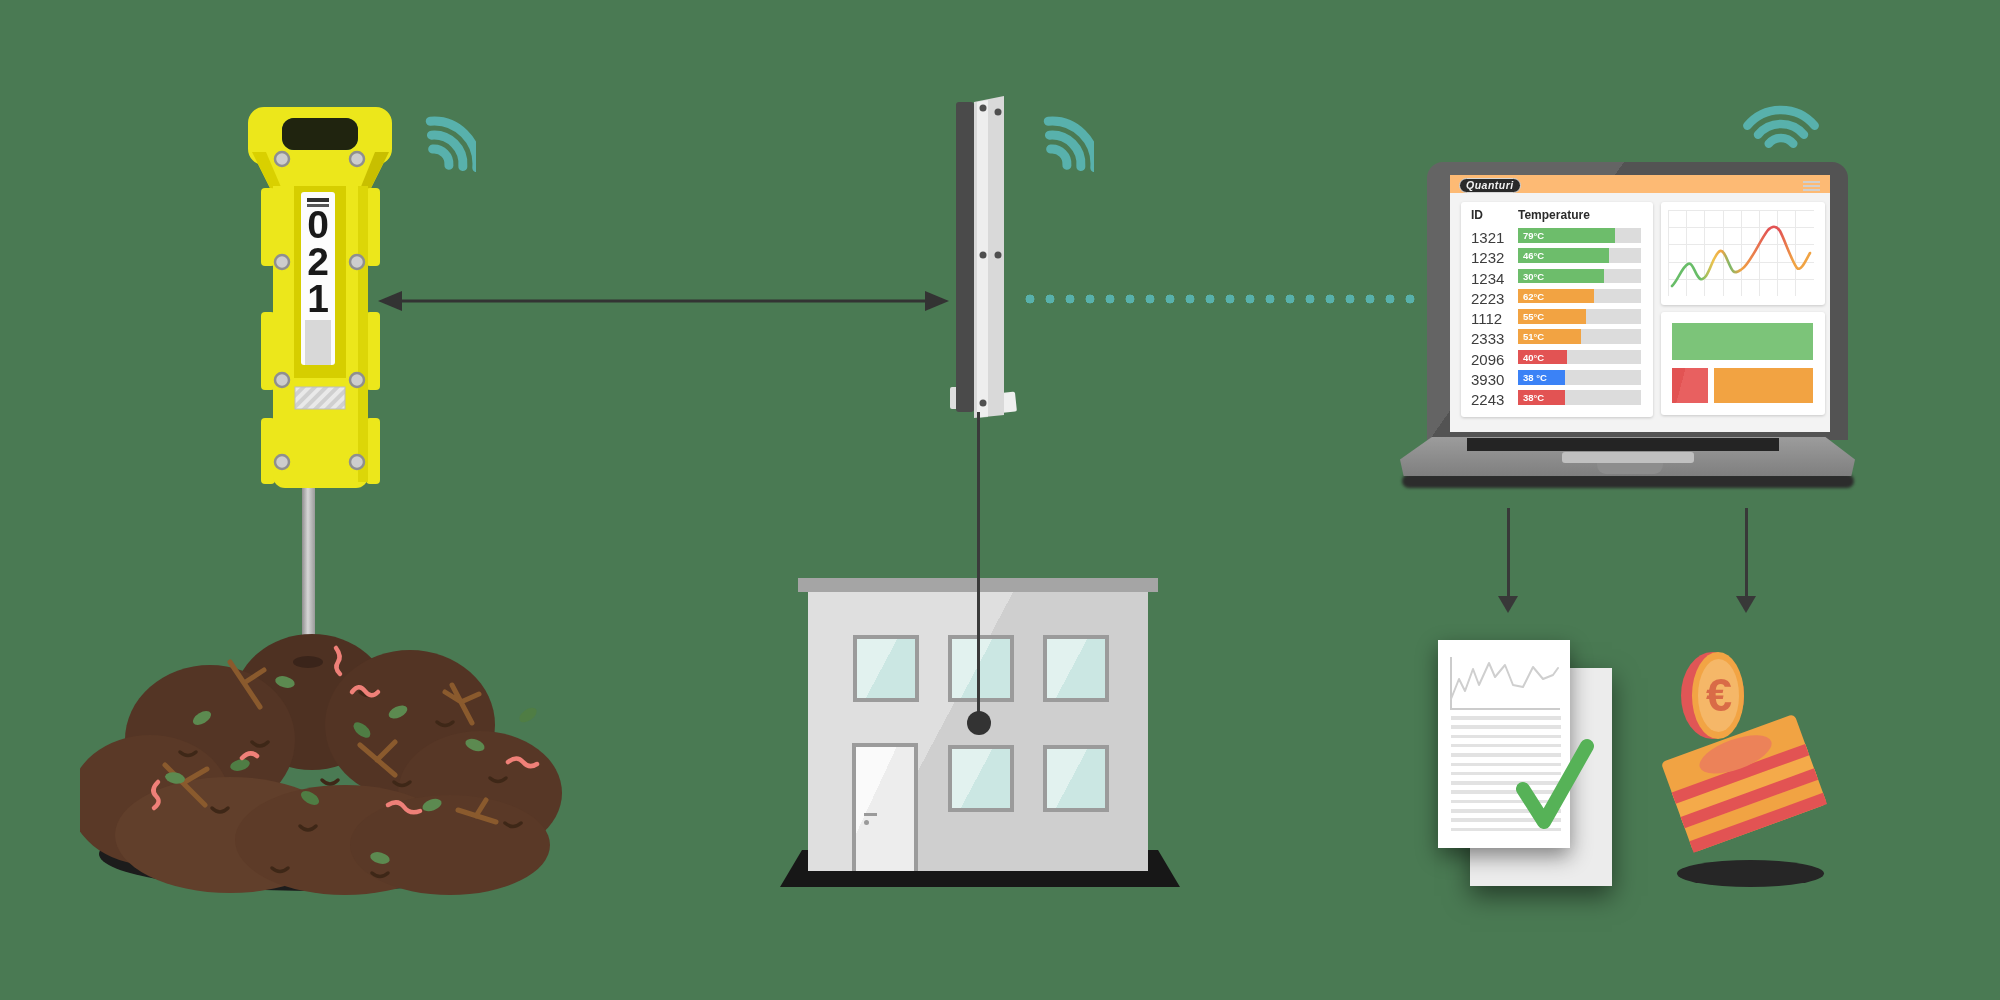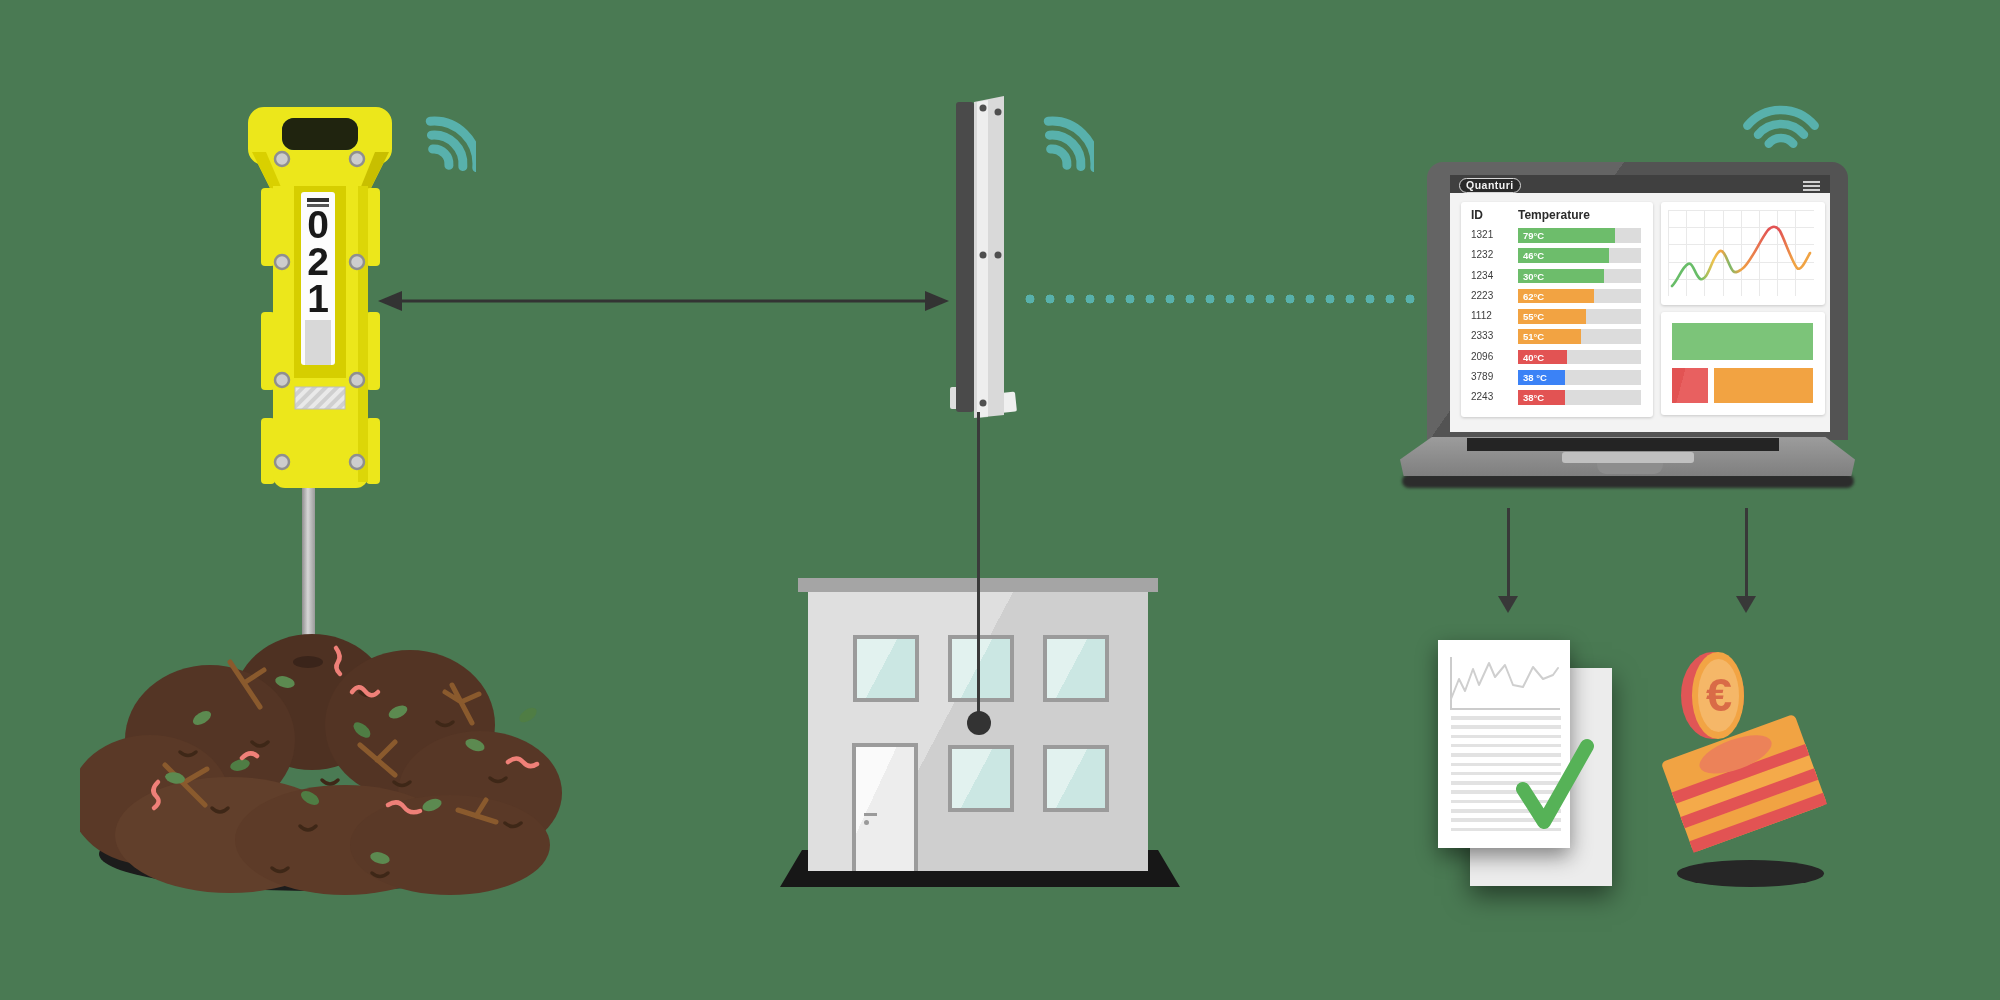--- a/index.html
+++ b/index.html
@@ -5,21 +5,21 @@
   html,body{margin:0;padding:0;}
   body{font-family:"Liberation Sans", sans-serif;}
   #canvas{position:relative;width:2000px;height:1000px;overflow:hidden;background:#4a7a53;}
   .abs{position:absolute;}
   .panel{background:#ffffff;border-radius:3px;box-shadow:0 1px 3px rgba(0,0,0,.18);}
   
   #table-panel{left:1461px;top:202px;width:192px;height:215px;}
   .t-head{position:absolute;top:6px;font-size:12px;font-weight:bold;color:#2b2b2b;}
   .t-rows{position:absolute;left:0;top:24px;width:100%;}
   .t-row{position:relative;height:20.3px;}
-  .t-id{position:absolute;left:10px;top:3px;font-size:10px;color:#3d3d3d;}
+  .t-id{position:absolute;left:10px;top:3px;font-size:15px;color:#3d3d3d;}
   .t-bar{position:absolute;left:57px;top:2px;width:123px;height:14.5px;background:#dcdcdc;}
   .t-fill{position:absolute;left:0;top:0;height:100%;}
   .t-temp{position:absolute;left:5px;top:2px;font-size:9.5px;font-weight:600;color:#ffffff;white-space:nowrap;}
   
   #trend-area{left:1668px;top:210px;width:146px;height:86px;
     background-image:repeating-linear-gradient(to right,#e9e9e9 0 1px,transparent 1px 18.2px),
                      repeating-linear-gradient(to bottom,#e9e9e9 0 1px,transparent 1px 17.2px);
     background-color:#fff;}
   
   #doc-lines{left:1451px;top:716px;width:110px;height:118px;
@@ -203,21 +203,21 @@
     <div style="position:absolute;left:8px;top:73px;width:5px;height:5px;border-radius:50%;background:#9a9a9a;"></div>
   </div>
 
   <div class="abs" style="left:977px;top:412px;width:3px;height:302px;background:#3a3a3a;"></div>
   <div class="abs" style="left:967px;top:711px;width:24px;height:24px;border-radius:50%;background:#333333;"></div>
 
   <div class="abs" style="left:1402px;top:474px;width:452px;height:14px;background:#2c2c2c;border-radius:7px;filter:blur(1.5px);"></div>
   <div class="abs" style="left:1427px;top:162px;width:421px;height:278px;background:linear-gradient(125deg,#646464 0 32%,#535353 32%);border-radius:16px 16px 0 0;"></div>
   <div class="abs" style="left:1450px;top:175px;width:380px;height:257px;background:#f3f3f3;">
 
-    <div style="position:absolute;left:0;top:0;width:100%;height:18px;background:#404040;">
+    <div style="position:absolute;left:0;top:0;width:100%;height:18px;background:#fdba74;font-style:italic;">
       <span style="position:absolute;left:9px;top:3px;padding:0 6px;border:1.5px solid #d8d8d8;border-radius:8px;background:#2a2a2a;color:#f2f2f2;font-size:10.5px;font-weight:bold;letter-spacing:.5px;line-height:13px;">Quanturi</span>
       <span style="position:absolute;right:10px;top:6px;width:17px;height:10px;
             background:repeating-linear-gradient(#d0d0d0 0 2px,transparent 2px 4px);"></span>
     </div>
   </div>
 
   <div class="abs panel" id="table-panel">
     <span class="t-head" style="left:10px;">ID</span>
     <span class="t-head" style="left:57px;">Temperature</span>
     <div class="t-rows" id="table-rows">
@@ -271,21 +271,21 @@
         </div>
         <div class="t-row">
           <span class="t-id">2096</span>
           <div class="t-bar">
             <div class="t-fill" style="width: 40%; background: rgb(226, 83, 83);">
               <span class="t-temp">40°C</span>
             </div>
           </div>
         </div>
         <div class="t-row">
-          <span class="t-id">3789</span>
+          <span class="t-id">3930</span>
           <div class="t-bar">
             <div class="t-fill" style="width: 38%; background: #3b82f6;">
               <span class="t-temp">38 °C</span>
             </div>
           </div>
         </div>
         <div class="t-row">
           <span class="t-id">2243</span>
           <div class="t-bar">
             <div class="t-fill" style="width: 38%; background: rgb(226, 83, 83);">

